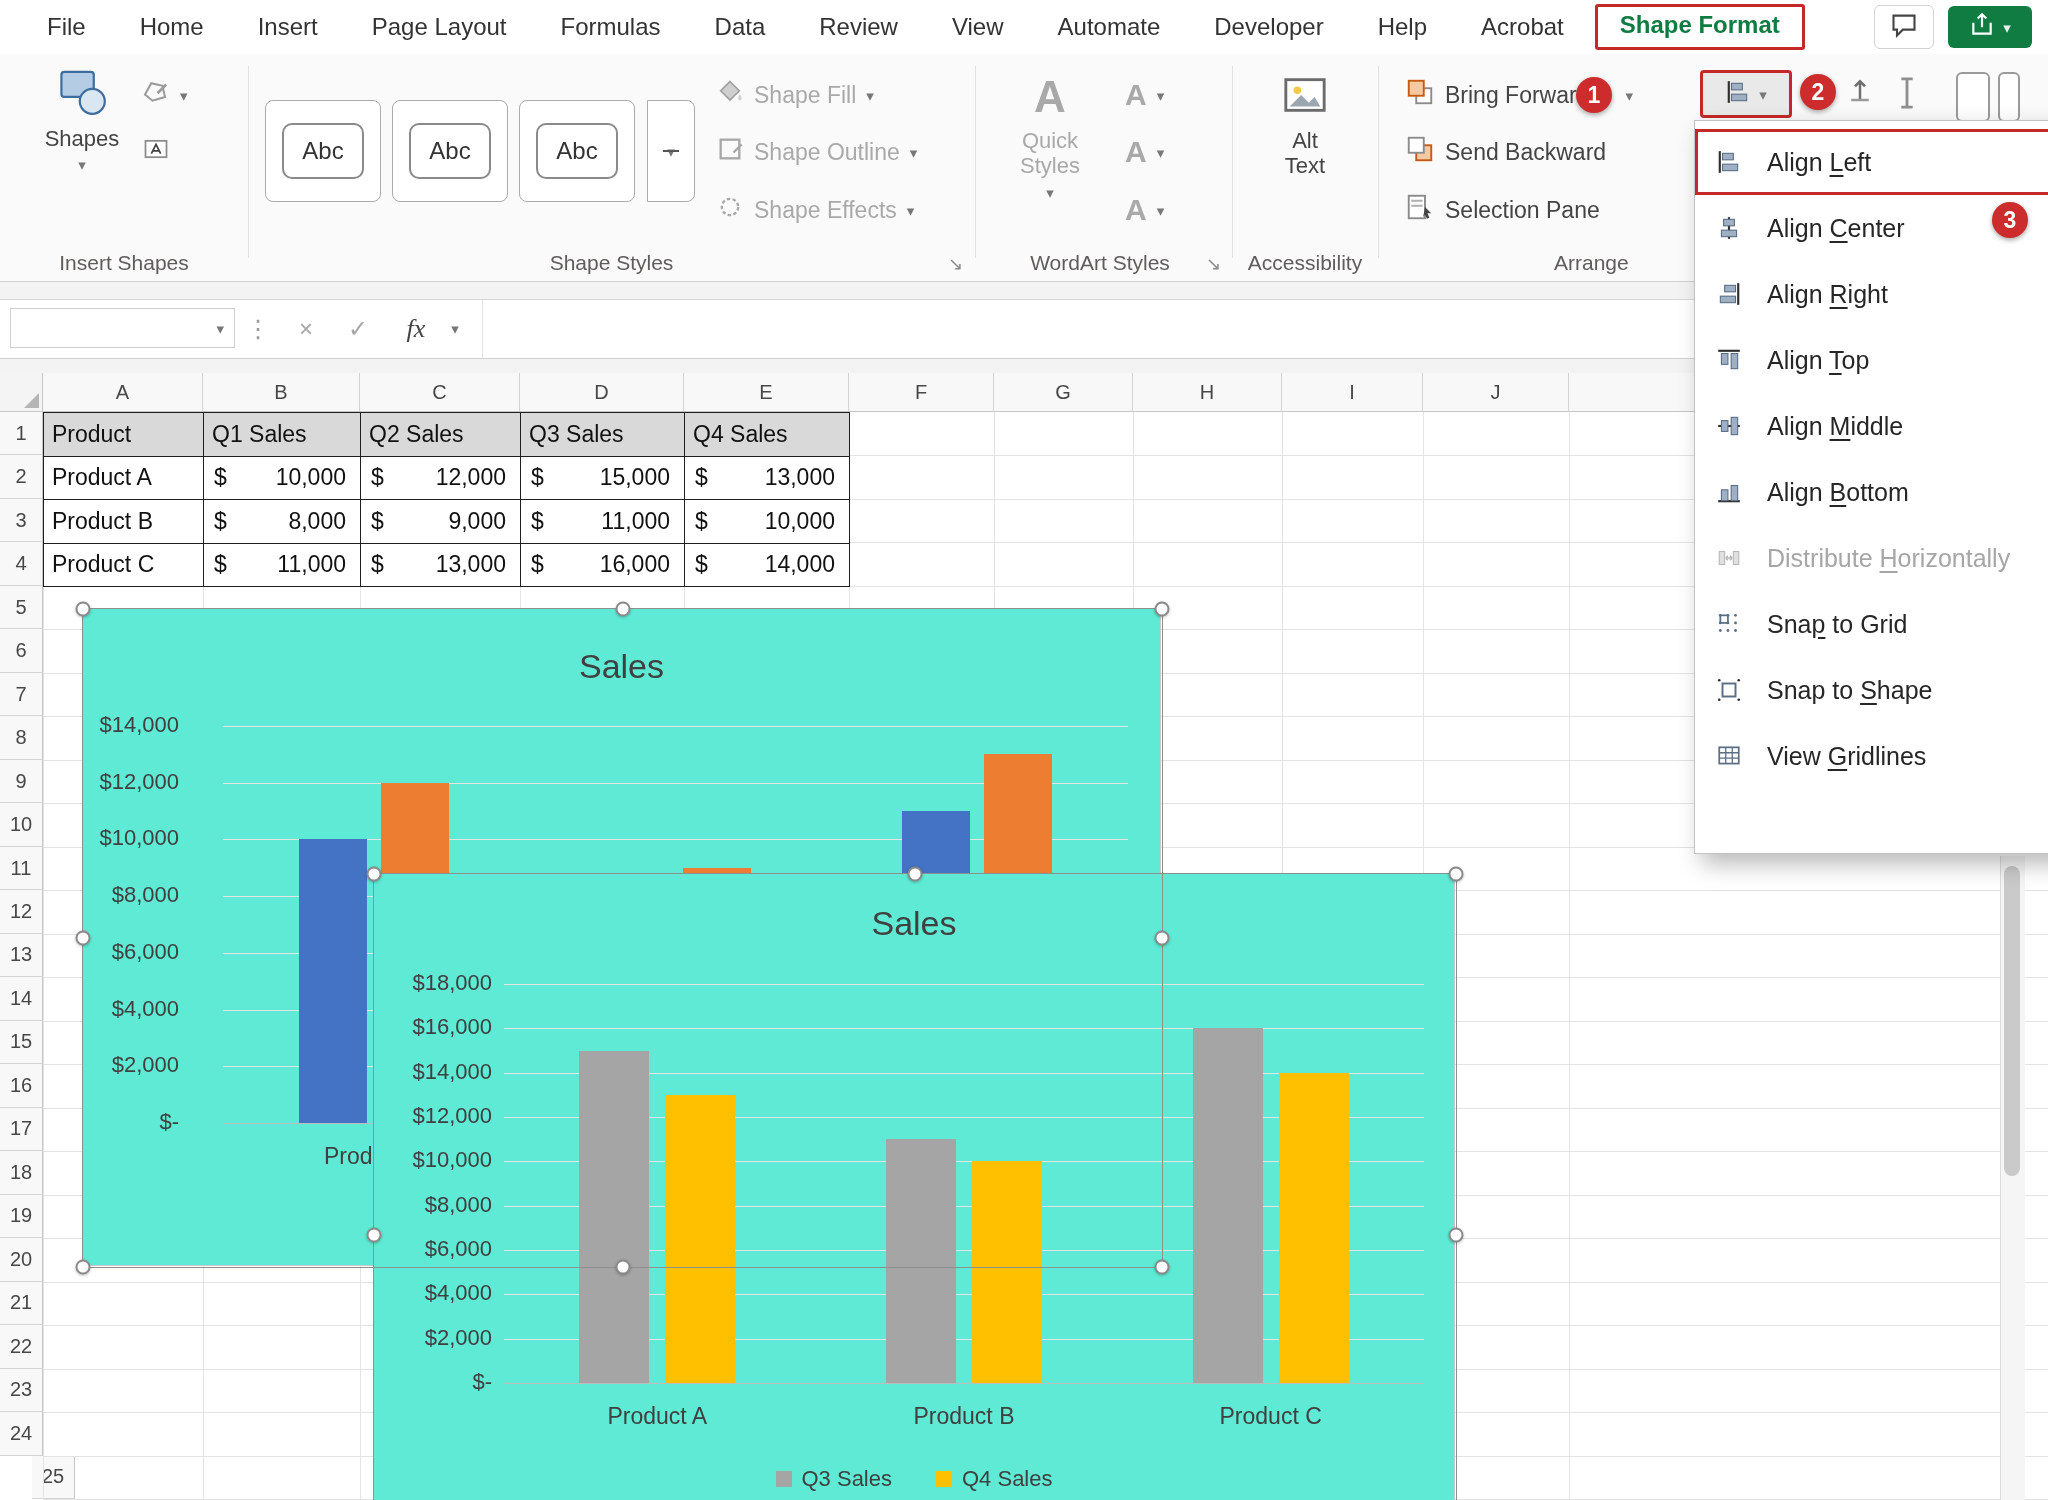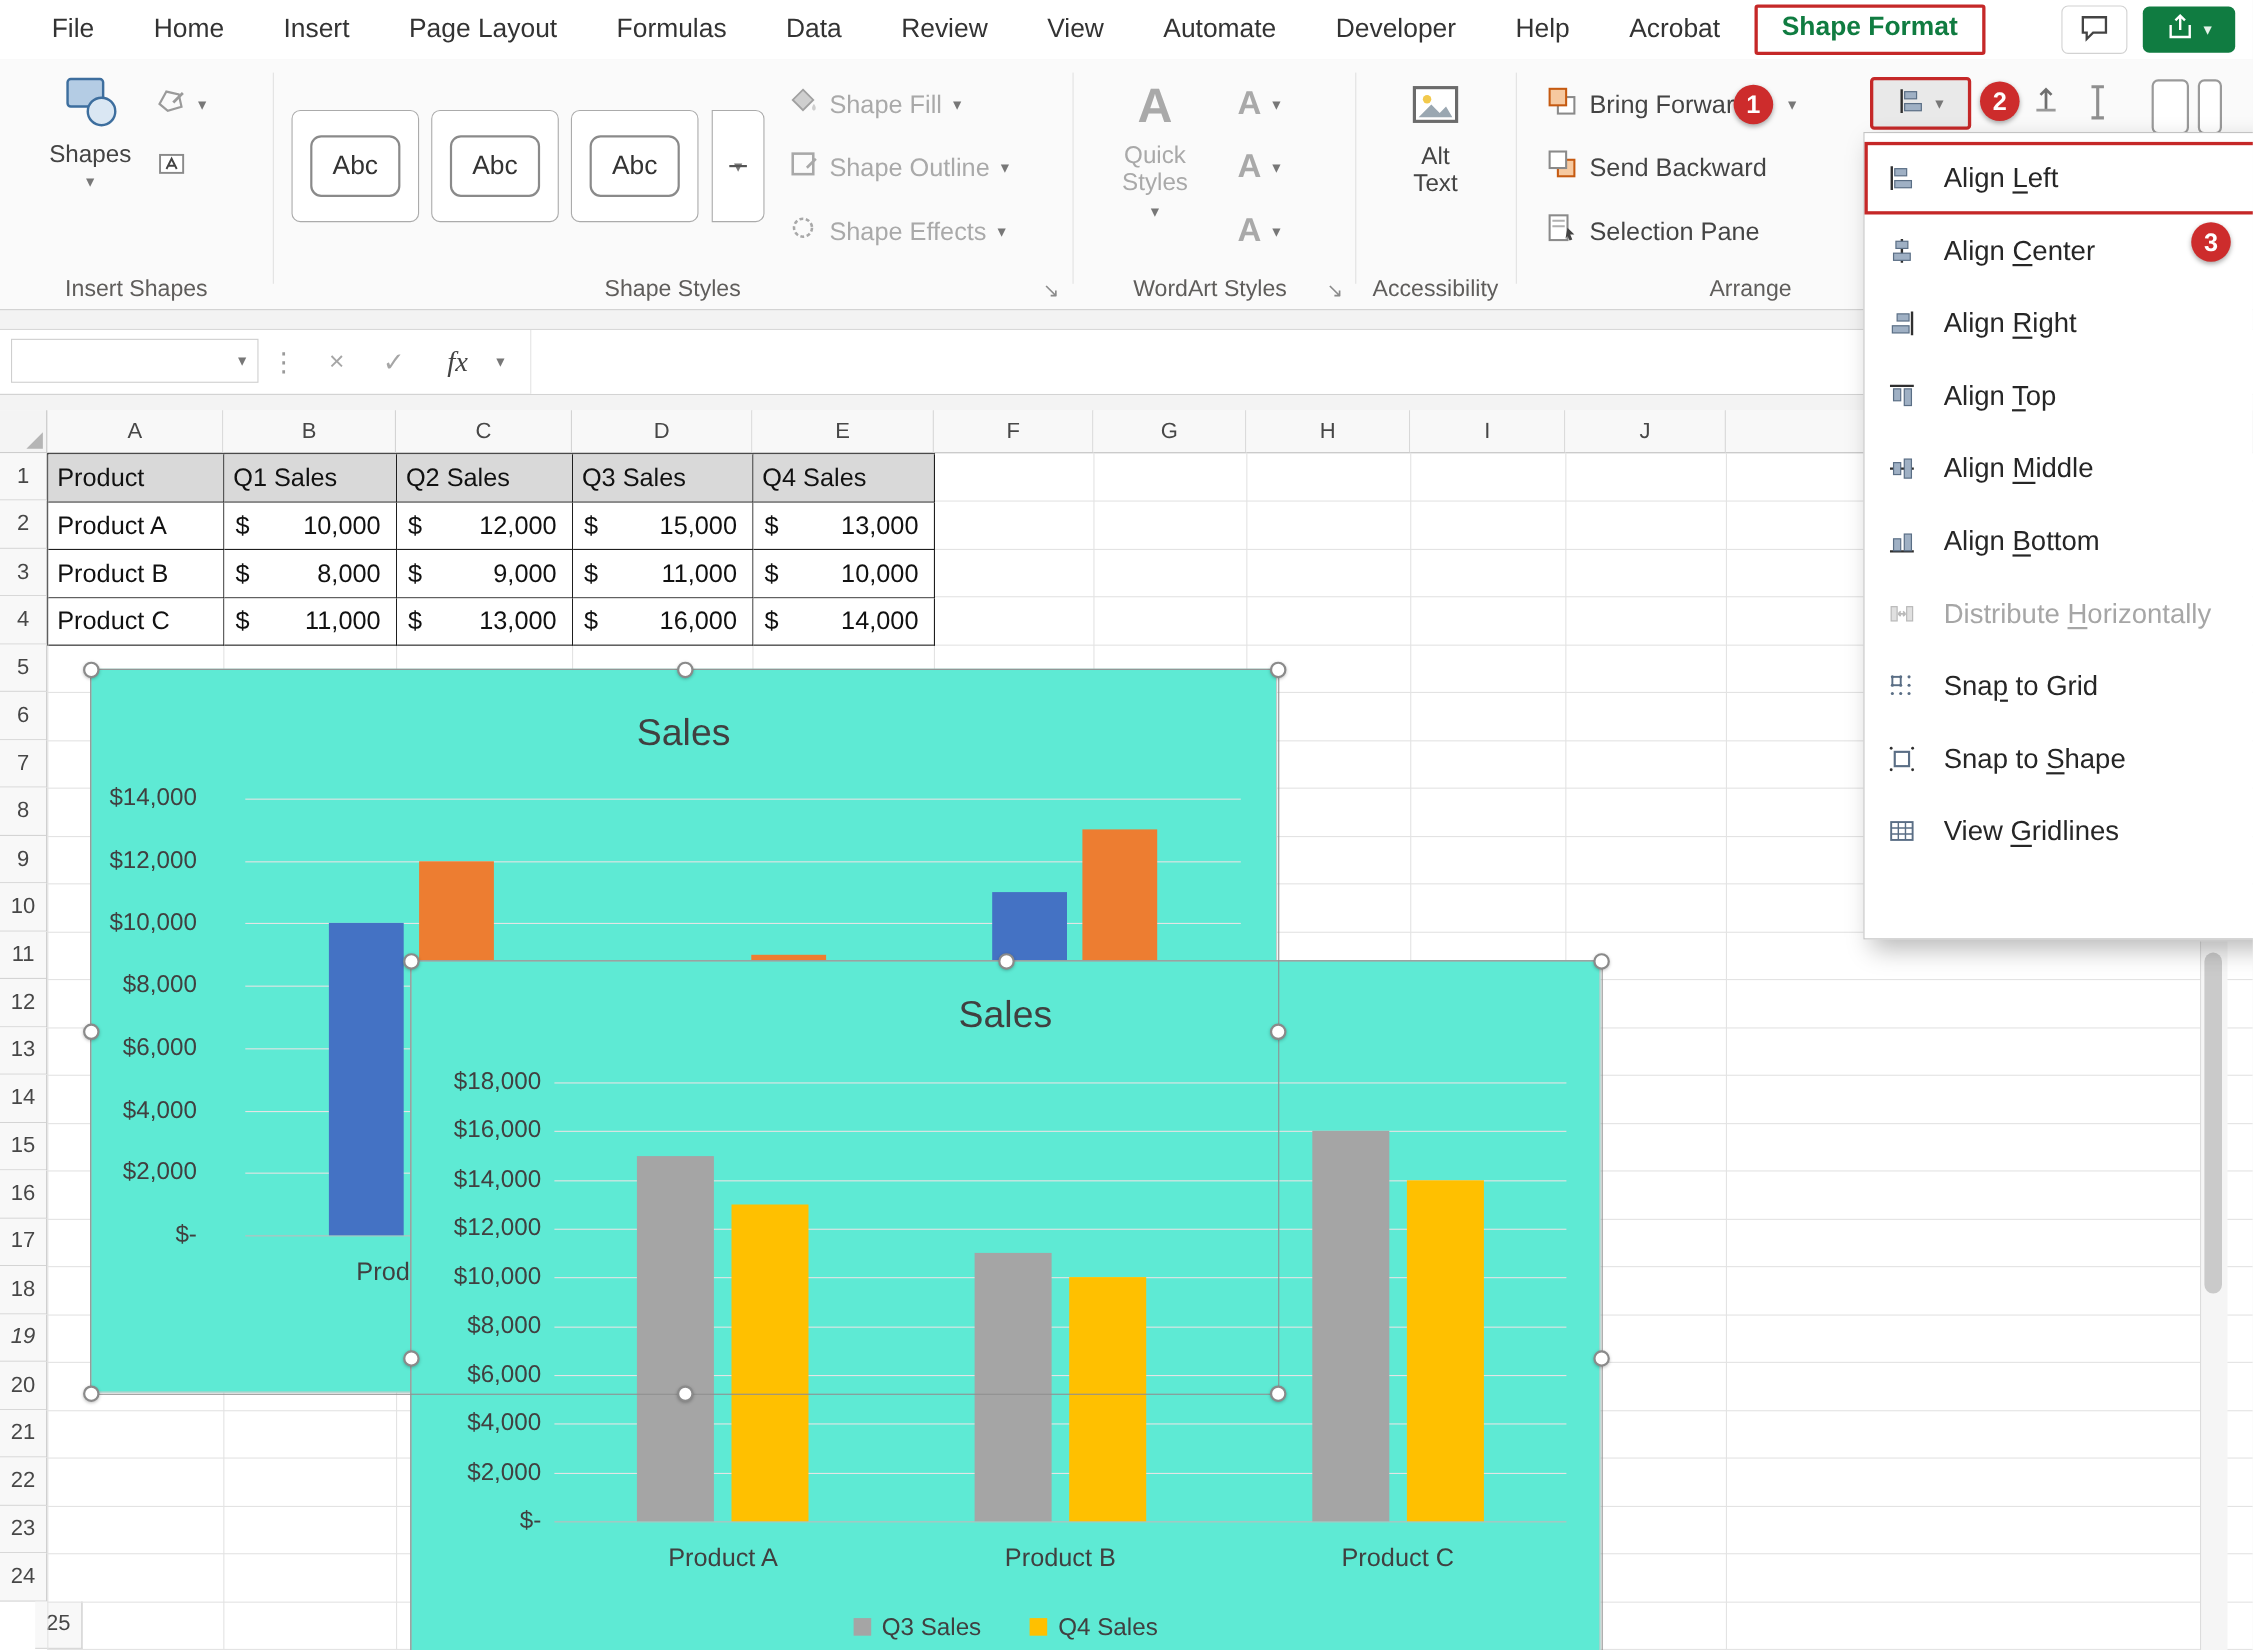--- a/index.html
+++ b/index.html
@@ -346,21 +346,21 @@
     <div class="row-h" style="left: 0px; top: 759.84px; width: 43px; height: 43.48px;">9</div>
     <div class="row-h" style="left: 0px; top: 803.32px; width: 43px; height: 43.48px;">10</div>
     <div class="row-h" style="left: 0px; top: 846.8px; width: 43px; height: 43.48px;">11</div>
     <div class="row-h" style="left: 0px; top: 890.28px; width: 43px; height: 43.48px;">12</div>
     <div class="row-h" style="left: 0px; top: 933.76px; width: 43px; height: 43.48px;">13</div>
     <div class="row-h" style="left: 0px; top: 977.24px; width: 43px; height: 43.48px;">14</div>
     <div class="row-h" style="left: 0px; top: 1020.72px; width: 43px; height: 43.48px;">15</div>
     <div class="row-h" style="left: 0px; top: 1064.2px; width: 43px; height: 43.48px;">16</div>
     <div class="row-h" style="left: 0px; top: 1107.68px; width: 43px; height: 43.48px;">17</div>
     <div class="row-h" style="left: 0px; top: 1151.16px; width: 43px; height: 43.48px;">18</div>
-    <div class="row-h" style="left: 0px; top: 1194.64px; width: 43px; height: 43.48px; font-style: italic;">19</div>
+    <div class="row-h" style="left: 0px; top: 1194.64px; width: 43px; height: 43.48px;">19</div>
     <div class="row-h" style="left: 0px; top: 1238.12px; width: 43px; height: 43.48px;">20</div>
     <div class="row-h" style="left: 0px; top: 1281.6px; width: 43px; height: 43.48px;">21</div>
     <div class="row-h" style="left: 0px; top: 1325.08px; width: 43px; height: 43.48px;">22</div>
     <div class="row-h" style="left: 0px; top: 1368.56px; width: 43px; height: 43.48px;">23</div>
     <div class="row-h" style="left: 0px; top: 1412.04px; width: 43px; height: 43.48px;">24</div>
     <div class="row-h" style="left: 0px; top: 1455.52px; width: 43px; height: 43.48px; margin-left: 32px;">25</div>
     <div class="hline" style="left: 43px; top: 455.48px; width: 2005px;"></div>
     <div class="hline" style="left: 43px; top: 498.96px; width: 2005px;"></div>
     <div class="hline" style="left: 43px; top: 542.44px; width: 2005px;"></div>
     <div class="hline" style="left: 43px; top: 585.92px; width: 2005px;"></div>

